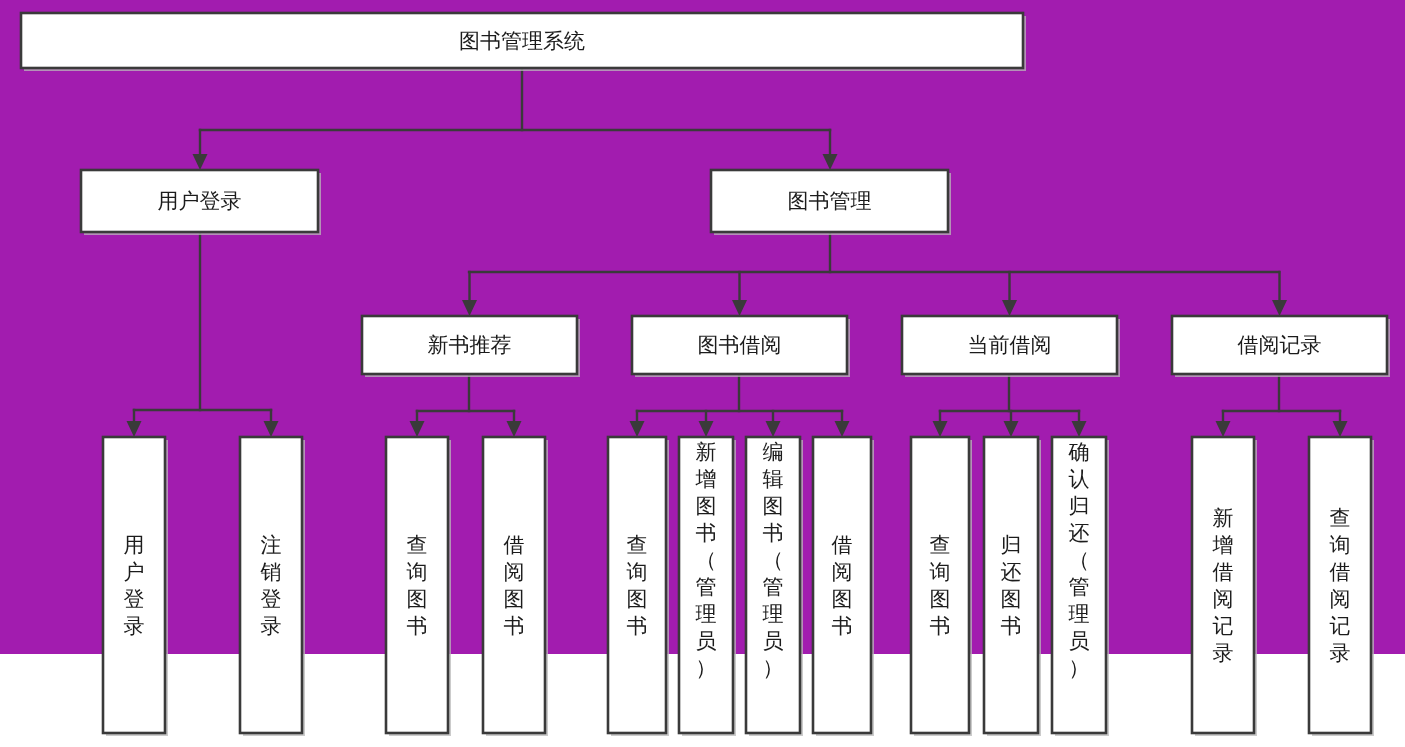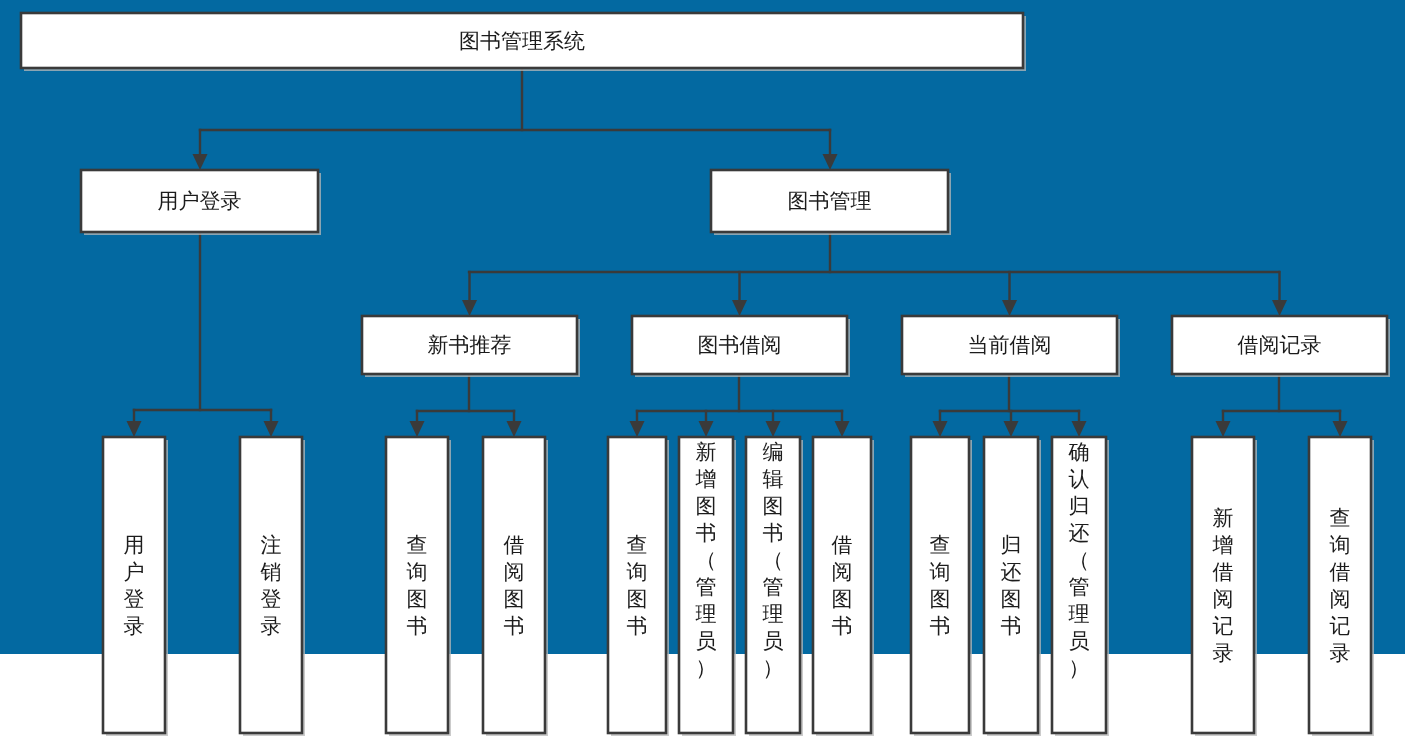--- a/index.html
+++ b/index.html
@@ -11,21 +11,21 @@
   body {
     font-family: "DejaVu Sans", "Liberation Sans", sans-serif;
     width: 1405px;
     height: 747px;
     overflow: hidden;
   }
   #diagram-root {
     position: relative;
     width: 1405px;
     height: 654px;
-    background: #0369a1;
+    background: #a21caf;
   }
   svg.flowchart {
     position: absolute;
     left: 0;
     top: 0;
     width: 1405px;
     height: 747px;
     display: block;
   }
   .node-box {

